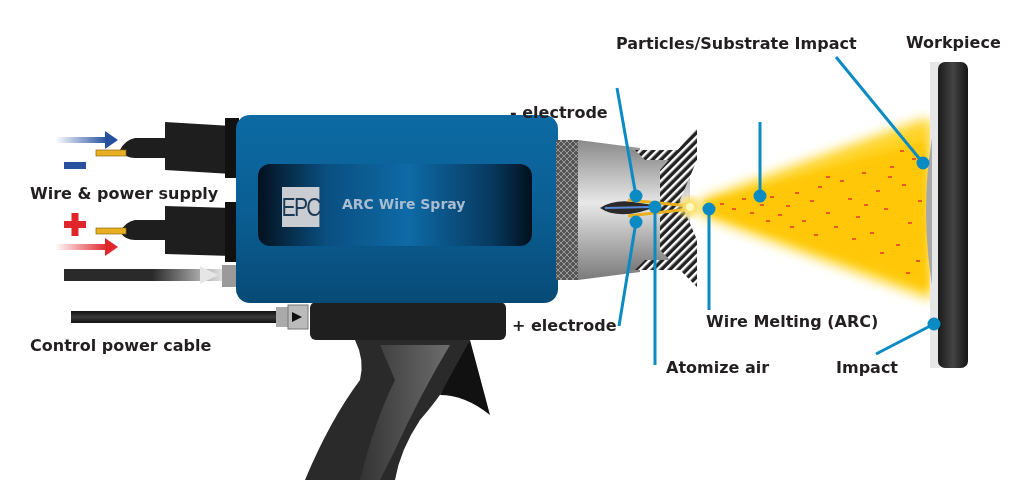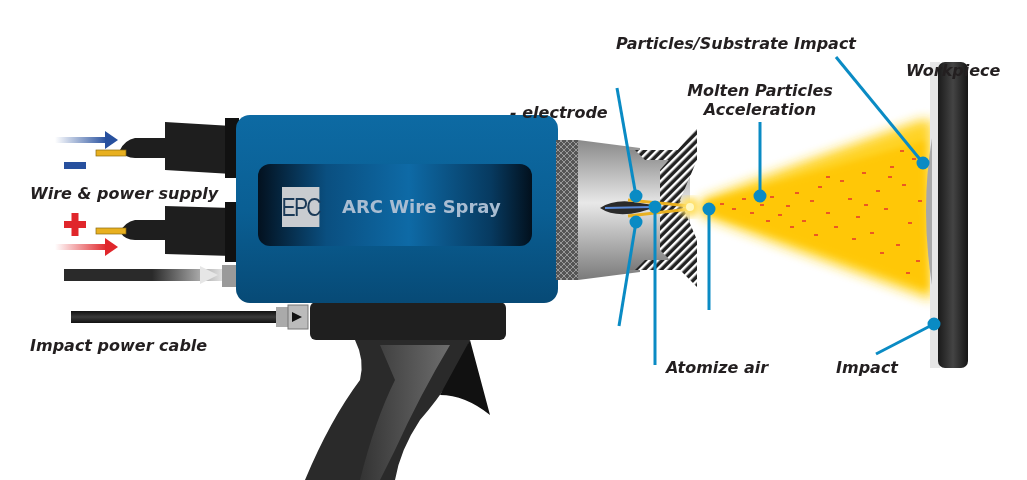--- a/index.html
+++ b/index.html
@@ -1,28 +1,28 @@
 <!DOCTYPE html>
 <html><head>
 <meta charset="utf-8">
 <style>
   html, body { margin:0; padding:0; background:#ffffff; }
   body { width:1027px; height:480px; overflow:hidden; position:relative;
          font-family:"DejaVu Sans", "Liberation Sans", sans-serif; }
   #stage { position:absolute; left:0; top:0; width:1027px; height:480px; }
   svg { position:absolute; left:0; top:0; }
   .label { position:absolute; color:#231f20; font-weight:bold; font-size:16px;
-           white-space:nowrap; letter-spacing:0; line-height:19px;font-style:italic; }
+           white-space:nowrap; letter-spacing:0; line-height:19px; }
   .label.center { text-align:center; transform:translateX(-50%); }
   .brand { position:absolute; left:282px; top:187px; width:44px; height:40px;
            background:#c9ccd0; color:#1b3a58; font-family:"Liberation Sans", sans-serif;
            font-size:25px; font-weight:normal; letter-spacing:-2px; display:flex;
            align-items:center; justify-content:center; transform:scaleX(0.85); transform-origin:left center; }
   .product { position:absolute; left:342px; top:196px; color:#a9bdd2; font-weight:bold;
-             font-size:18px; font-family:"DejaVu Sans", sans-serif; }
+             font-size:14px; font-family:"DejaVu Sans", sans-serif; }
 </style>
 </head>
 <body>
 
 <div id="stage">
 <svg width="1027" height="480" viewBox="0 0 1027 480">
   <defs>
     <linearGradient id="bodyGrad" x1="0" y1="0" x2="0" y2="1">
       <stop offset="0" stop-color="#0d6aa3"></stop>
       <stop offset="0.5" stop-color="#0a5f94"></stop>
@@ -219,24 +219,22 @@
         <circle cx="923" cy="163" r="5"></circle>
     <line x1="876" y1="354" x2="934" y2="324"></line>
         <circle cx="934" cy="324" r="5"></circle>
   </g>
 </svg>
 
 <div class="brand">EPC</div>
 <div class="product">ARC Wire Spray</div>
 
 <div class="label" style="left:30px; top:184px;text-align:right;">Wire &amp; power supply</div>
-<div class="label" style="left:30px; top:336px;">Impact power cable</div>
+<div class="label" style="left:30px; top:336px;">Control power cable</div>
 
 <div class="label" style="left:510px; top:79px;margin-top:24px;">- electrode</div>
+<div class="label" style="left:512px; top:316px;">+ electrode</div>
 <div class="label" style="left:666px; top:358px;text-align:right;">Atomize air</div>
-<div class="label center" style="left:760px; top:81px;">
-  <div>Molten Particles</div>
-  <div>Acceleration</div>
-</div>
+<div class="label" style="left:706px; top:312px;">Wire Melting (ARC)</div>
 <div class="label" style="left:616px; top:34px;">Particles/Substrate Impact</div>
-<div class="label" style="left:906px; top:33px;margin-top:28px;">Workpiece</div>
+<div class="label" style="left:906px; top:33px;">Workpiece</div>
 <div class="label" style="left:836px; top:358px;">Impact</div>
 </div>
 
 </body></html>

